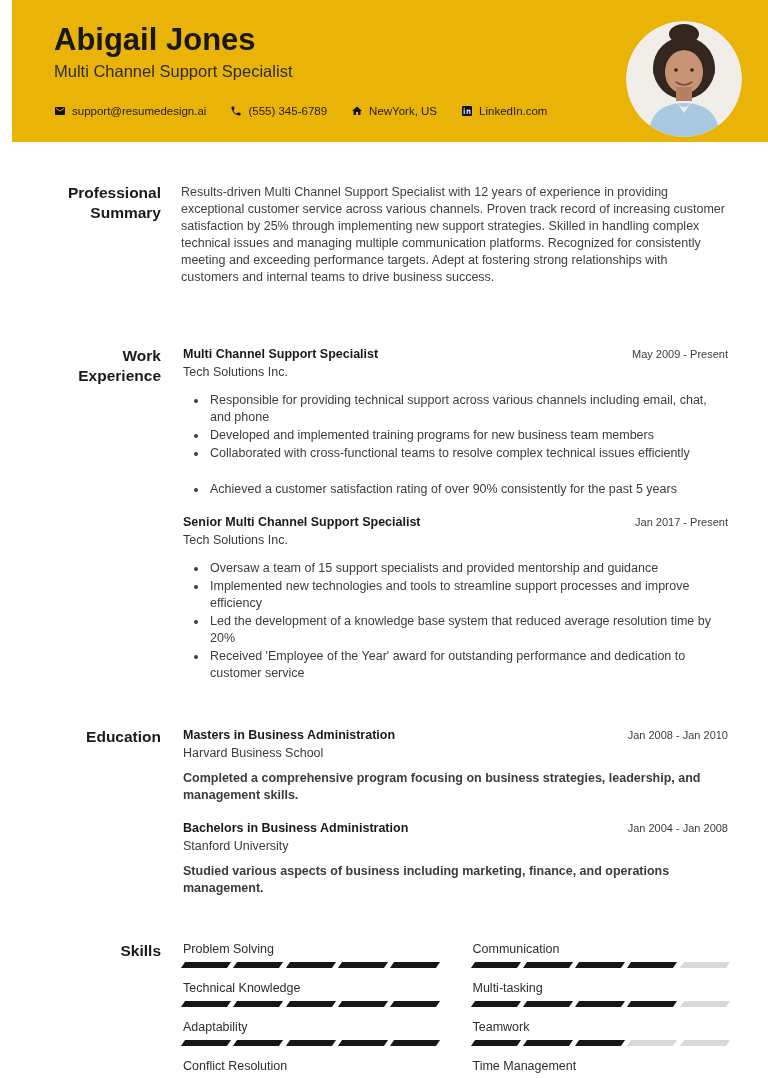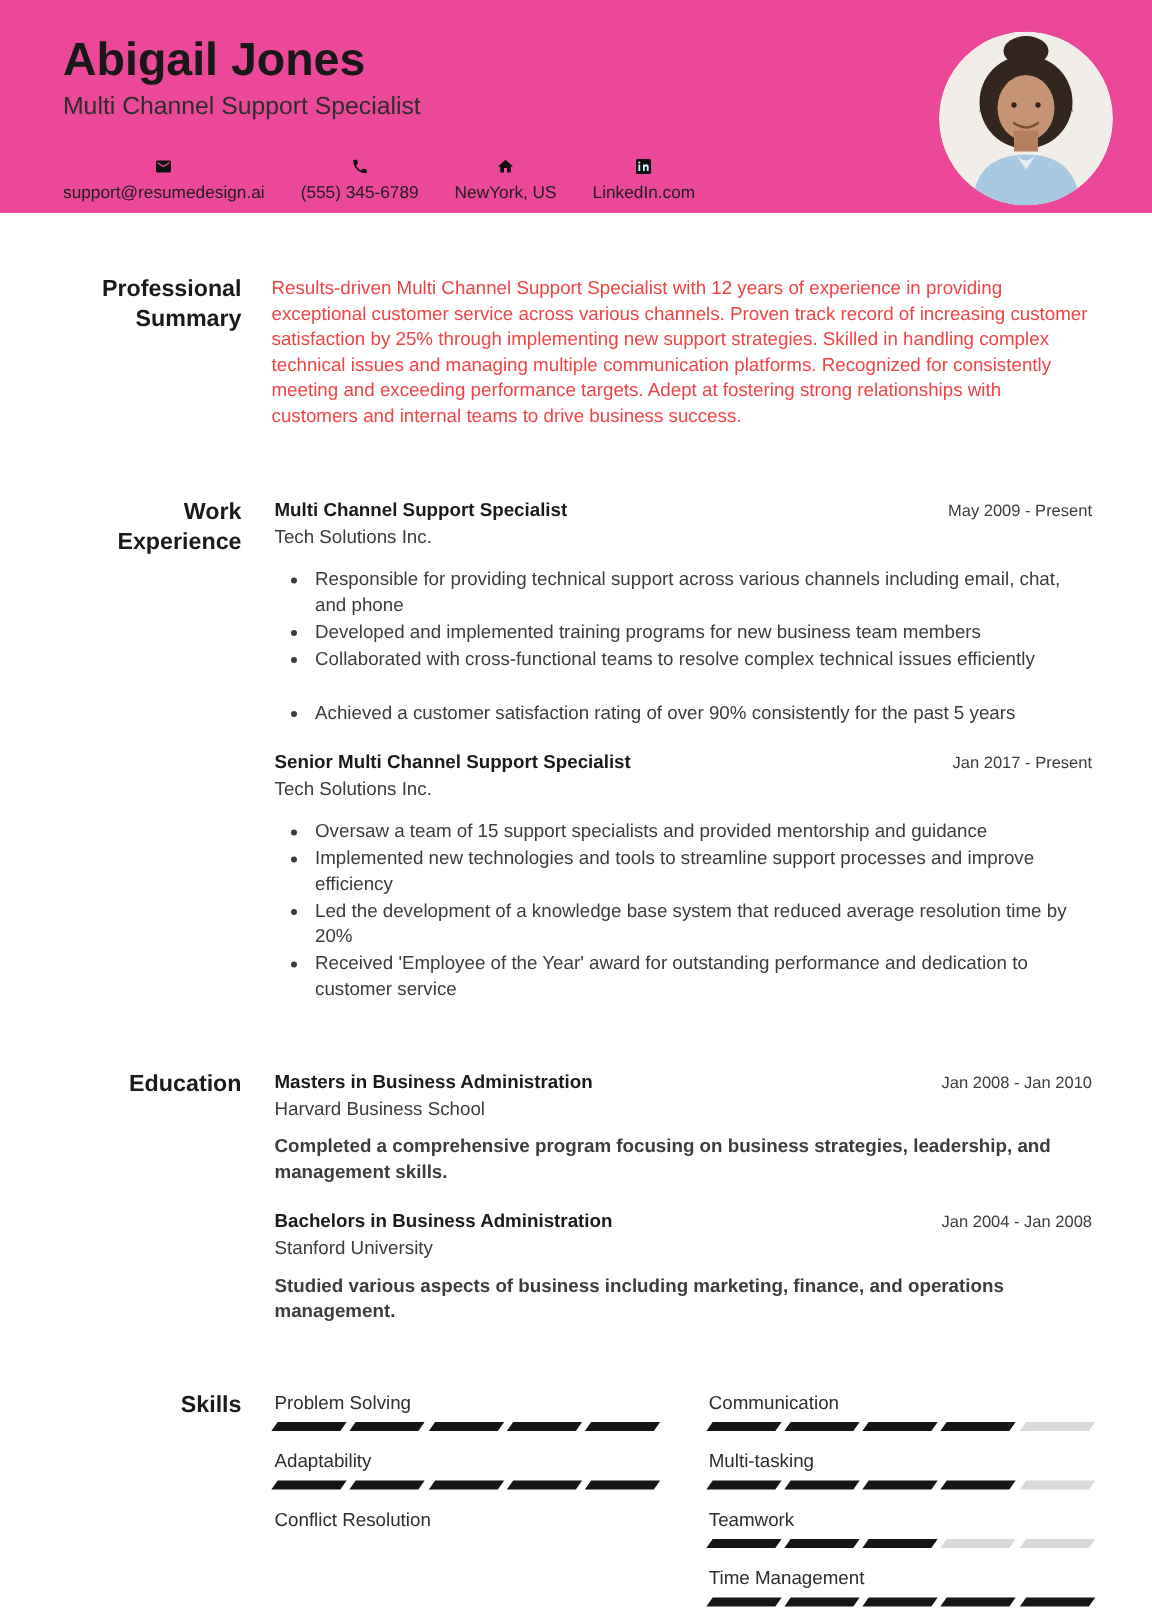--- a/index.html
+++ b/index.html
@@ -9,58 +9,58 @@
   }
   
   .header{
     height:142px;box-sizing:border-box;
     display:flex;justify-content:space-between;align-items:flex-start;
     padding:24px 26px 0 42px;
   }
   .h-name{margin:0;font-size:31px;line-height:1.05;font-weight:700;color:#181818;}
   .h-title{margin-top:5px;font-size:16.5px;color:#2d2d2d;}
   .contacts{display:flex;gap:24px;align-items:center;margin-top:24px;}
-  .contact-item{display:flex;gap:6px;align-items:center;font-size:11.5px;color:#1d1d1d;white-space:nowrap;flex-direction:column;}
+  .contact-item{display:flex;gap:6px;align-items:center;font-size:11.5px;color:#1d1d1d;white-space:nowrap;}
   .cicon{display:flex;}
   .cicon svg{width:12px;height:12px;fill:#101010;display:block;}
   .avatar{width:116px;height:116px;border-radius:50%;overflow:hidden;flex:none;margin-top:-3px;}
   .avatar svg{display:block;width:100%;height:100%;}
   
   .section{
     display:grid;grid-template-columns:121px 1fr;column-gap:22px;
     padding:0 40px;margin-top:44px;
   }
   main .section:first-child{margin-top:41px;gap:20px;}
   .sec-heading{
     margin:0;text-align:right;font-size:15.5px;line-height:20px;
     font-weight:700;color:#1a1a1a;
   }
   .sec-body{min-width:0;}
-  .summary-text{margin:1px 0 2px;font-size:12.5px;line-height:17px;color:#ef4444;}
+  .summary-text{margin:1px 0 16px;font-size:12.5px;line-height:17px;color:#404040;}
   
   .entry + .entry{margin-top:16px;}
   .entry-head{display:flex;justify-content:space-between;align-items:baseline;}
   .entry-title{margin:0;font-size:12.5px;line-height:17px;font-weight:700;color:#1a1a1a;}
   .entry-date{font-size:11px;color:#3c3c3c;margin-left:12px;white-space:nowrap;}
   .company{font-size:12.5px;line-height:17px;color:#3c3c3c;margin-top:1px;}
   .bullets{margin:11px 0 0;padding-left:25px;list-style:disc;}
   .bullets li{font-size:12.5px;line-height:17px;margin-bottom:1px;padding-left:2px;}
   #jobs .entry:first-child .bullets li:last-child{margin-top:19px;}
   .desc{margin:8px 0 0;font-size:12.5px;line-height:17px;color:#3c3c3c;font-weight:bold;}
   
   .skills-body{display:grid;grid-template-columns:1fr 1fr;column-gap:34px;align-content:start;}
   .skill{margin-bottom:12px;}
   .skill-name{font-size:12.5px;line-height:16px;color:#2e2e2e;margin-bottom:5px;}
   .skill-bar{display:flex;gap:6px;height:6px;}
   .seg{flex:1;height:6px;transform:skewX(-35deg);}
 </style>
 </head>
 <body>
 
-<header class="header" style="background: #ec4899;">
+<header class="header" style="background: #eab308; margin-left: 12px;">
   <div class="h-text">
     <h1 class="h-name">Abigail Jones</h1>
     <div class="h-title">Multi Channel Support Specialist</div>
     <div class="contacts">
         <span class="contact-item">
           <span class="cicon">
             <svg viewBox="0 0 24 24">
               <path d="M20 4H4c-1.1 0-2 .9-2 2v12c0 1.1.9 2 2 2h16c1.1 0 2-.9 2-2V6c0-1.1-.9-2-2-2zm0 4l-8 5-8-5V6l8 5 8-5v2z"></path>
             </svg>
           </span>
@@ -187,20 +187,30 @@
             <div class="skill-name">Problem Solving</div>
             <div class="skill-bar">
               <span class="seg" style="background: rgb(22, 22, 22);"></span>
               <span class="seg" style="background: rgb(22, 22, 22);"></span>
               <span class="seg" style="background: rgb(22, 22, 22);"></span>
               <span class="seg" style="background: rgb(22, 22, 22);"></span>
               <span class="seg" style="background: rgb(22, 22, 22);"></span>
             </div>
           </div>
           <div class="skill">
+            <div class="skill-name">Technical Knowledge</div>
+            <div class="skill-bar">
+              <span class="seg" style="background: rgb(22, 22, 22);"></span>
+              <span class="seg" style="background: rgb(22, 22, 22);"></span>
+              <span class="seg" style="background: rgb(22, 22, 22);"></span>
+              <span class="seg" style="background: rgb(22, 22, 22);"></span>
+              <span class="seg" style="background: rgb(22, 22, 22);"></span>
+            </div>
+          </div>
+          <div class="skill">
             <div class="skill-name">Adaptability</div>
             <div class="skill-bar">
               <span class="seg" style="background: rgb(22, 22, 22);"></span>
               <span class="seg" style="background: rgb(22, 22, 22);"></span>
               <span class="seg" style="background: rgb(22, 22, 22);"></span>
               <span class="seg" style="background: rgb(22, 22, 22);"></span>
               <span class="seg" style="background: rgb(22, 22, 22);"></span>
             </div>
           </div>
           <div class="skill">

